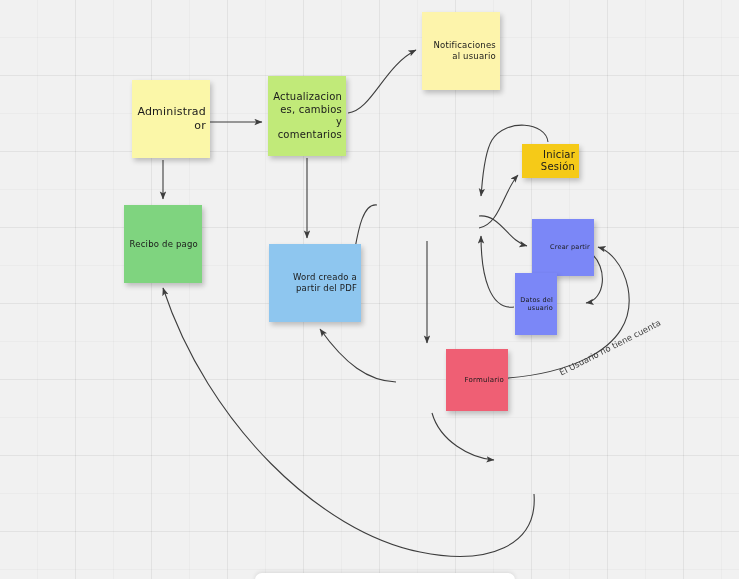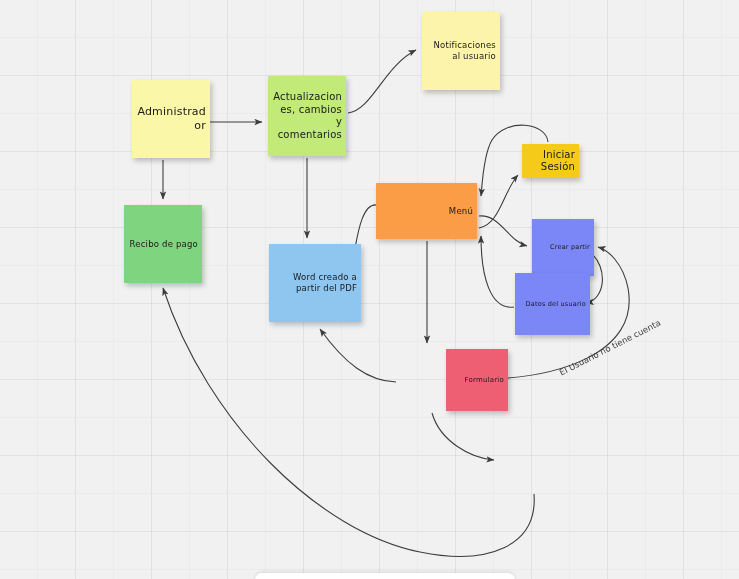--- a/index.html
+++ b/index.html
@@ -56,21 +56,21 @@
   .node span { display: block; width: 100%; text-align: right; }
 
   .n-admin       { left:132px; top:80px;  width:78px;  height:78px;  background:#fbf7a8; font-size:11px; }
   .n-actual      { left:268px; top:76px;  width:78px;  height:80px;  background:#c1ea79; font-size:10px; }
   .n-notif       { left:422px; top:12px;  width:78px;  height:78px;  background:#fdf4ab; font-size:8.5px; }
   .n-recibo      { left:124px; top:205px; width:78px;  height:78px;  background:#7fd47f; font-size:8.5px; }
   .n-word        { left:269px; top:244px; width:92px;  height:78px;  background:#8ec6ef; font-size:8.5px; }
   .n-menu        { left:376px; top:183px; width:101px; height:56px;  background:#fb9d46; font-size:8.5px; }
   .n-iniciar     { left:522px; top:144px; width:57px;  height:34px;  background:#f5ca18; font-size:10px; }
   .n-crear       { left:532px; top:219px; width:62px;  height:57px;  background:#7b87f7; font-size:6.5px; }
-  .n-datos       { left:515px; top:273px; width:75px;  height:62px;  background:#7b87f7; font-size:6.5px; }
+  .n-datos       { left:515px; top:273px; width:42px;  height:62px;  background:#7b87f7; font-size:6.5px; }
   .n-formulario  { left:398px; top:349px; width:62px;  height:62px;  background:#ef5f74; font-size:7px;margin-left:48px; }
   .n-transaccion { left:500px; top:430px; width:68px;  height:62px;  background:#ef5f74; font-size:7px; }
 
   .edge-label {
     position: absolute;
     font-size: 8.5px;
     color: #3c3c3c;
     white-space: nowrap;
     user-select: none;
     font-family: "DejaVu Sans", "Liberation Sans", sans-serif;
@@ -152,23 +152,20 @@
   </div>
 
   <div class="node n-recibo">
     <span>Recibo de pago</span>
   </div>
 
   <div class="node n-word">
     <span>Word creado a partir del PDF</span>
   </div>
 
-  <div class="node n-menu">
-    <span>Menú</span>
-  </div>
 
   <div class="node n-iniciar">
     <span>Iniciar Sesión</span>
   </div>
 
   <div class="node n-crear">
     <span>Crear partir</span>
   </div>
 
   <div class="node n-datos">

